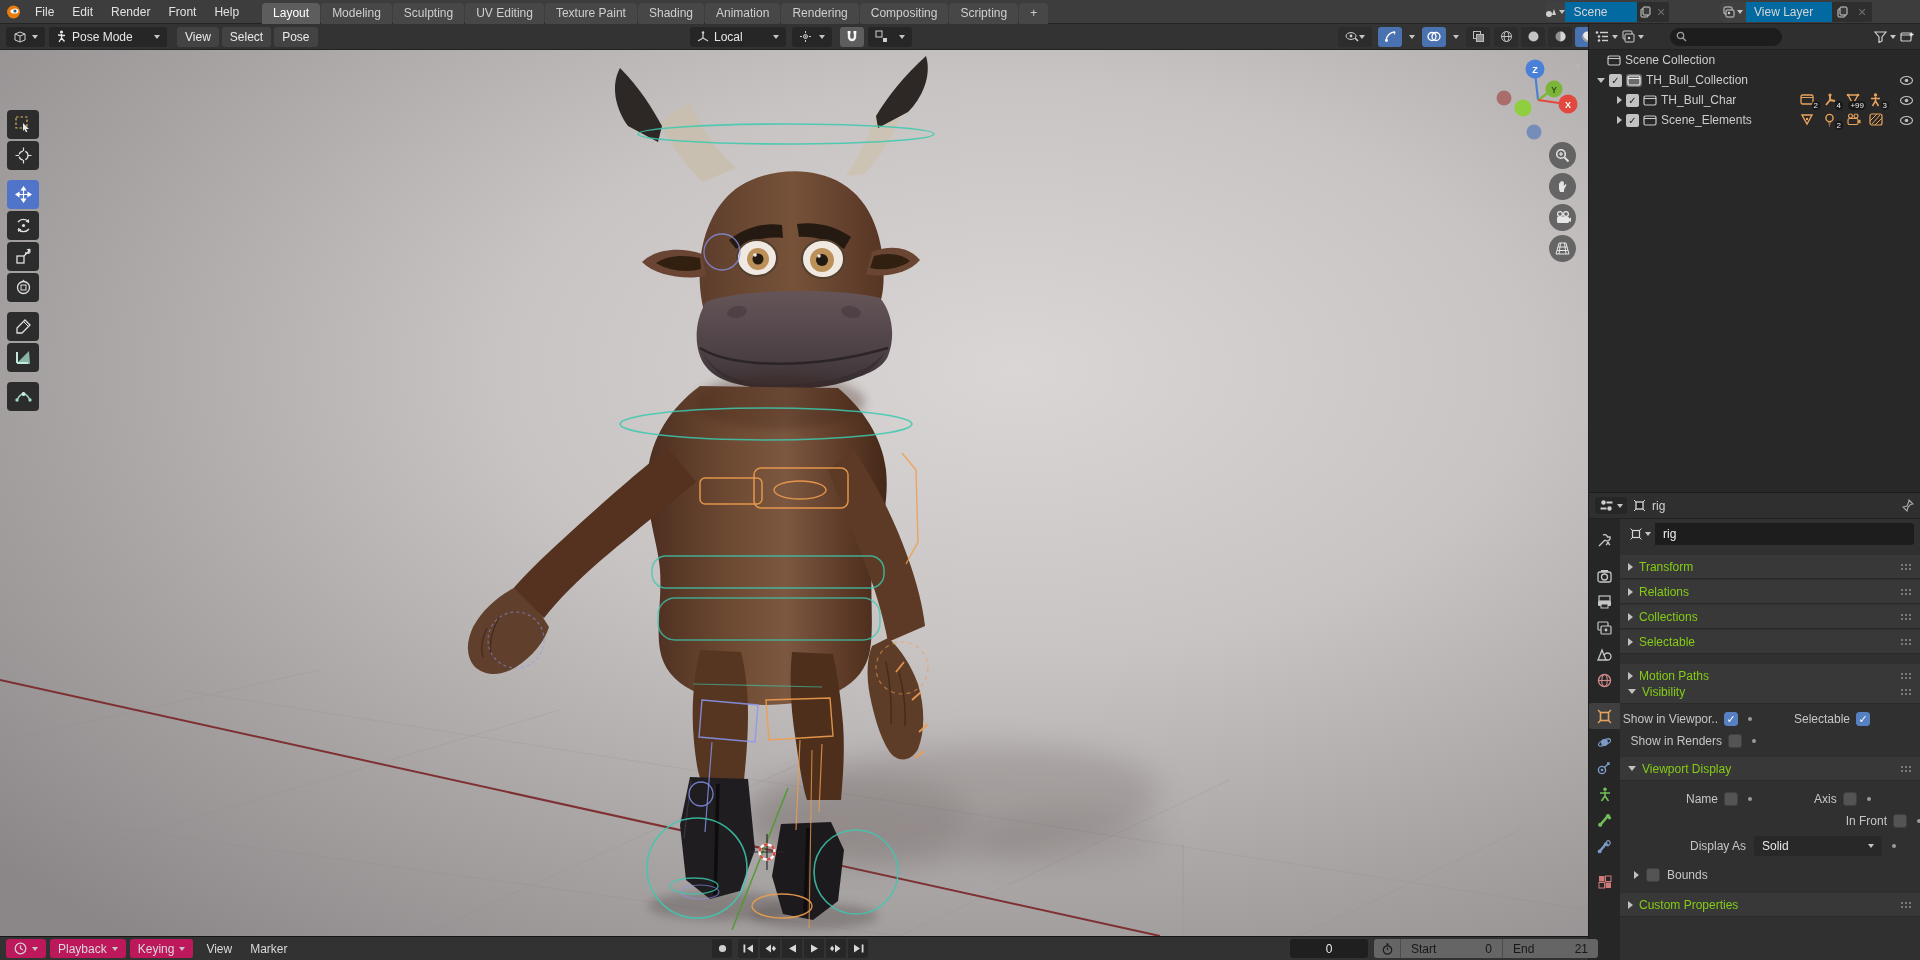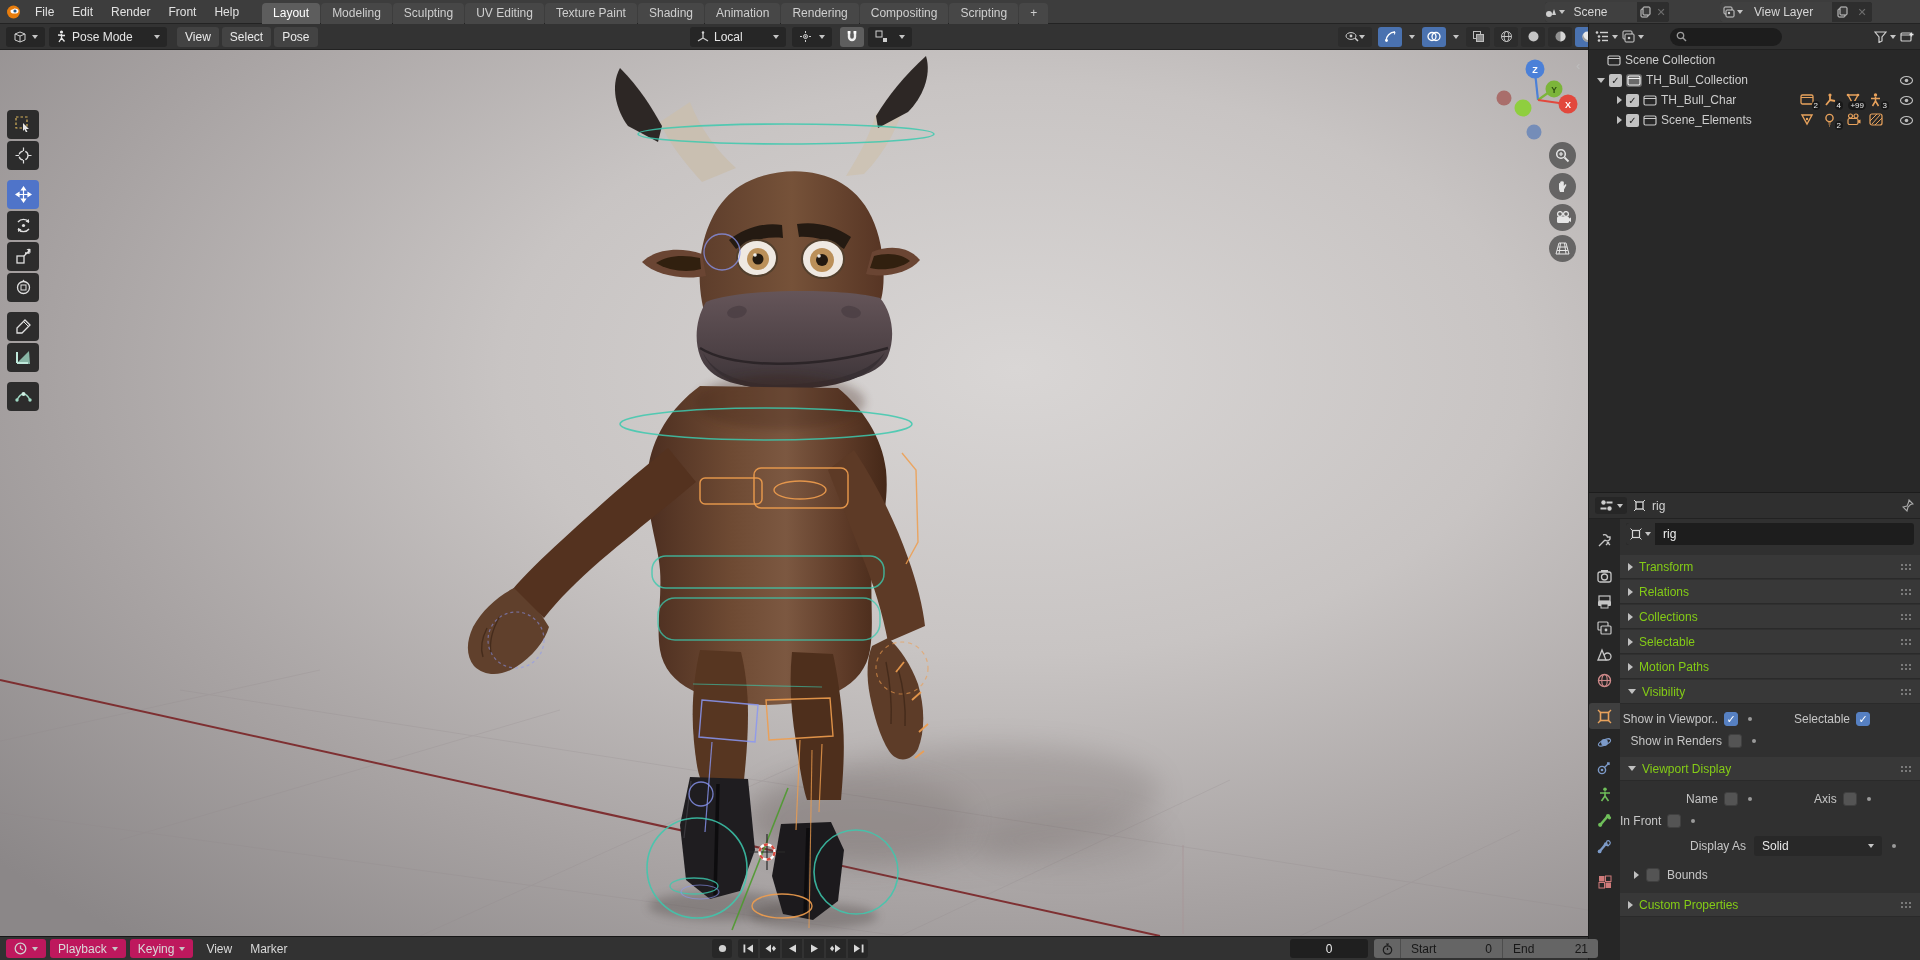--- a/index.html
+++ b/index.html
@@ -8,21 +8,21 @@
   .r{position:absolute;}
   .row{display:flex;align-items:center;}
   
   .topbar{left:0;top:0;width:1920px;height:24px;background:#3d3d3d;border-bottom:1px solid #232323;display:flex;align-items:center;}
   .menu-item{padding:0 9px;height:24px;display:flex;align-items:center;color:#e2e2e2;font-size:12px;}
   .tabs{display:flex;align-items:flex-end;height:24px;margin-left:14px;gap:1px;}
   .tab{height:21px;padding:0 11px;display:flex;align-items:center;background:#474747;color:#cfcfcf;border-radius:4px 4px 0 0;font-size:12px;}
   .tab.active{background:#5d5d5d;color:#ffffff;}
   .idblock{display:flex;align-items:center;height:20px;background:#2a2a2a;border-radius:3px;overflow:hidden;}
   .idblock .iconbtn{width:26px;height:20px;background:#404040;display:flex;align-items:center;justify-content:center;gap:2px;}
-  .idblock .idname{background:#404040;height:20px;display:flex;align-items:center;padding:0 8px;color:#d6d6d6;min-width:72px;}
+  .idblock .idname{background:#0369a1;height:20px;display:flex;align-items:center;padding:0 8px;color:#d6d6d6;min-width:72px;}
   .idblock .mini{width:20px;height:20px;display:flex;align-items:center;justify-content:center;background:#2e2e2e;}
   .car{width:0;height:0;border-left:3px solid transparent;border-right:3px solid transparent;border-top:4px solid #c5c5c5;display:inline-block;}
   
   .vph{left:0;top:24px;width:1588px;height:26px;background:#333333;border-bottom:1px solid #222;display:flex;align-items:center;}
   .hbtn{height:20px;border-radius:3px;background:#434343;color:#eaeaea;display:flex;align-items:center;padding:0 8px;margin-right:3px;font-size:12px;}
   .hfield{height:20px;border-radius:3px;background:#262626;color:#e6e6e6;display:flex;align-items:center;gap:5px;padding:0 7px;margin-right:4px;}
   .tog{width:24px;height:20px;border-radius:3px;background:#2c2c2c;display:flex;align-items:center;justify-content:center;margin-right:2px;}
   .tog.on{background:#4a72b0;}
   .tog.on2{background:#5e5e5e;}
   
@@ -806,21 +806,21 @@
       <div class="panel" style="top:86px;">
         <span class="tri closed"></span>
         <span>Collections</span>
         <span class="dots"></span>
       </div>
       <div class="panel" style="top:111px;">
         <span class="tri closed"></span>
         <span>Selectable</span>
         <span class="dots"></span>
       </div>
-      <div class="panel" style="top:136px;">
+      <div class="panel" style="top:145px;">
         <span class="tri closed"></span>
         <span>Motion Paths</span>
         <span class="dots"></span>
       </div>
       <div class="panel" style="top:161px;">
         <span class="tri open"></span>
         <span>Visibility</span>
         <span class="dots"></span>
       </div>
 
@@ -843,21 +843,21 @@
         <span class="dots"></span>
       </div>
       <div class="r row" style="left:0;top:270px;width:301px;height:20px;">
         <span class="plabel" style="width:98px;text-align:right;">Name</span>
         <span class="cb" style="margin-left:6px;"></span>
         <span class="pdot" style="margin-left:10px;"></span>
         <span class="plabel" style="margin-left:62px;">Axis</span>
         <span class="cb" style="margin-left:6px;"></span>
         <span class="pdot" style="margin-left:10px;"></span>
       </div>
-      <div class="r row" style="left:0;top:292px;width:301px;height:20px;padding-right:16px;">
+      <div class="r row" style="left:0;top:292px;width:301px;height:20px;justify-content:flex-end;padding-right:0;">
         <span class="plabel">In Front</span>
         <span class="cb" style="margin-left:6px;"></span>
         <span class="pdot" style="margin-left:10px;"></span>
       </div>
       <div class="r row" style="left:0;top:316px;width:301px;height:22px;">
         <span class="plabel" style="width:126px;text-align:right;">Display As</span>
         <div class="dd" style="margin-left:8px;width:128px;">
           <span>Solid</span>
           <span class="car" style="margin-left:auto;"></span>
         </div>

